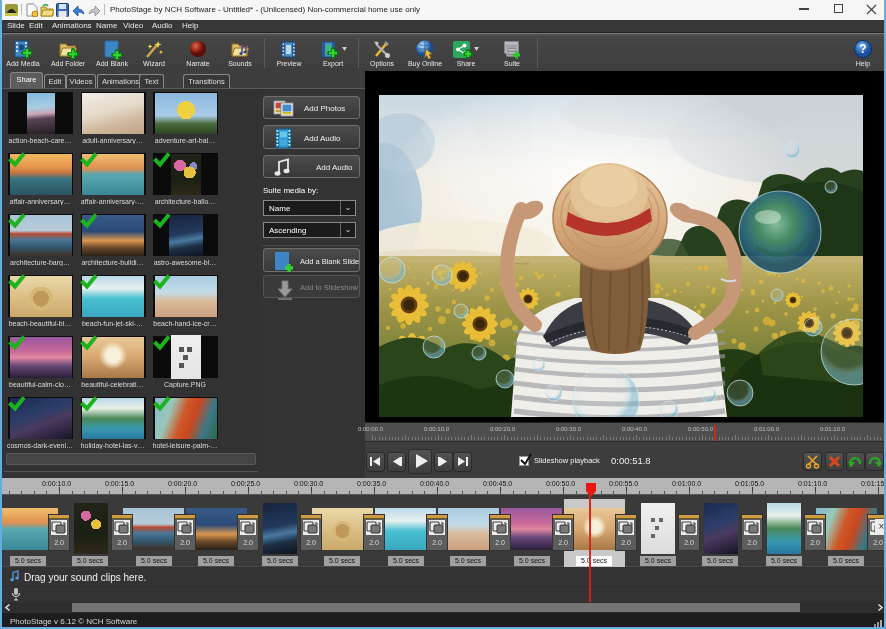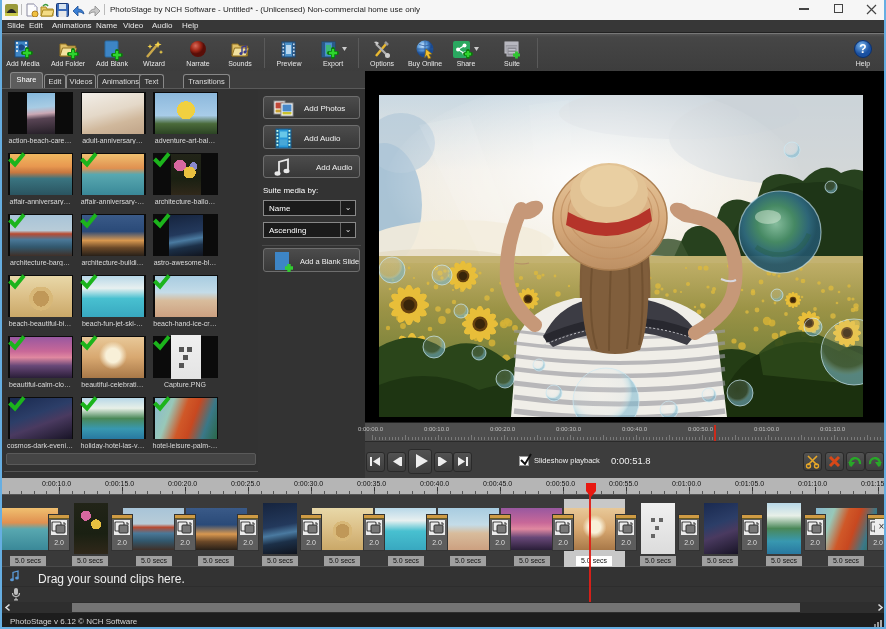--- a/index.html
+++ b/index.html
@@ -366,20 +366,27 @@
 <div class="abs" style="left:5px;top:97px;color:#fff;font-size:8px">Suite media by:</div>
 <div class="drop" style="top:111px">Name<div class="droparrow">⌄</div></div>
 <div class="drop" style="top:133px">Ascending<div class="droparrow">⌄</div></div>
 <div class="abs" style="left:4px;top:156px;width:99px;height:1px;background:#4a4a4a"></div>
 <div class="mbtn" style="top:159px;height:24px">
         <svg width="24" height="24" style="position:absolute;left:9px;top:2px">
           <rect x="2" y="1" width="14" height="18" fill="#3d85c6"></rect>
           <path d="M12 17 h8 M16 13 v8" stroke="#33cc33" stroke-width="3.4"></path>
         </svg>
         <span style="position:absolute;left:36px;top:8px;font-size:7.5px">Add a Blank Slide</span>
+      </div>
+<div class="mbtn" style="top:186px;height:23px;background:#3a3a3a;border-color:#555;color:#8a8a8a">
+        <svg width="22" height="22" style="position:absolute;left:10px;top:3px">
+          <path d="M8 2 h6 v8 h4 l-7 8 -7 -8 h4 z" fill="#9a9a9a" stroke="#777"></path>
+          <path d="M4 20 h14" stroke="#888" stroke-width="1.5"></path>
+        </svg>
+        <span style="position:absolute;left:36px;top:7px;font-size:7.5px">Add to Slideshow</span>
       </div>
 </div>
 <div class="abs" id="preview">
 <svg class="abs" style="left:14px;top:24px" width="484" height="322" viewBox="0 0 484 322">
         <defs>
           <linearGradient id="sky" x1="0" y1="0" x2="0" y2="1">
             <stop offset="0" stop-color="#e6e8e8"></stop>
             <stop offset="0.5" stop-color="#f0ebe0"></stop>
             <stop offset="1" stop-color="#f3ecda"></stop>
           </linearGradient>
@@ -1303,21 +1310,21 @@
 <svg class="abs" style="left:583px;top:483px;z-index:9" width="12" height="16">
       <polygon points="1,0 11,0 11,8 6,14 1,8" fill="#e81810"></polygon>
     </svg>
 <div class="abs" style="left:587px;top:566px;width:1.5px;height:36px;background:#dd2018;z-index:8;opacity:0.95"></div>
 <div class="abs" id="soundrow">
 <svg class="abs" style="left:7px;top:3px" width="12" height="13">
         <path d="M4 9.5 V2.5 L9 1 V7.5" stroke="#5a9ad8" stroke-width="1.3" fill="none"></path>
         <ellipse cx="3" cy="9.8" rx="1.9" ry="1.5" fill="#5a9ad8"></ellipse>
         <ellipse cx="8" cy="8" rx="1.9" ry="1.5" fill="#5a9ad8"></ellipse>
       </svg>
-<div class="abs" style="left:36px;top:5px;color:#f0f0f0;font-size:12px">Drag your sound clips here.</div>
+<div class="abs" style="left:22px;top:5px;color:#f0f0f0;font-size:10px">Drag your sound clips here.</div>
 </div>
 <div class="abs" id="microw">
 <svg class="abs" style="left:8px;top:0px" width="12" height="14">
         <rect x="4" y="1" width="4" height="7" rx="2" fill="#c0c0c0"></rect>
         <path d="M2.5 6 a3.5 3.5 0 0 0 7 0" stroke="#c0c0c0" fill="none" stroke-width="1.2"></path>
         <path d="M6 10.5 v2 M4 12.8 h4" stroke="#c0c0c0" stroke-width="1.2"></path>
       </svg>
 </div>
 <div class="abs" id="hscroll">
 <svg class="abs" style="left:2px;top:1px" width="8" height="9">

